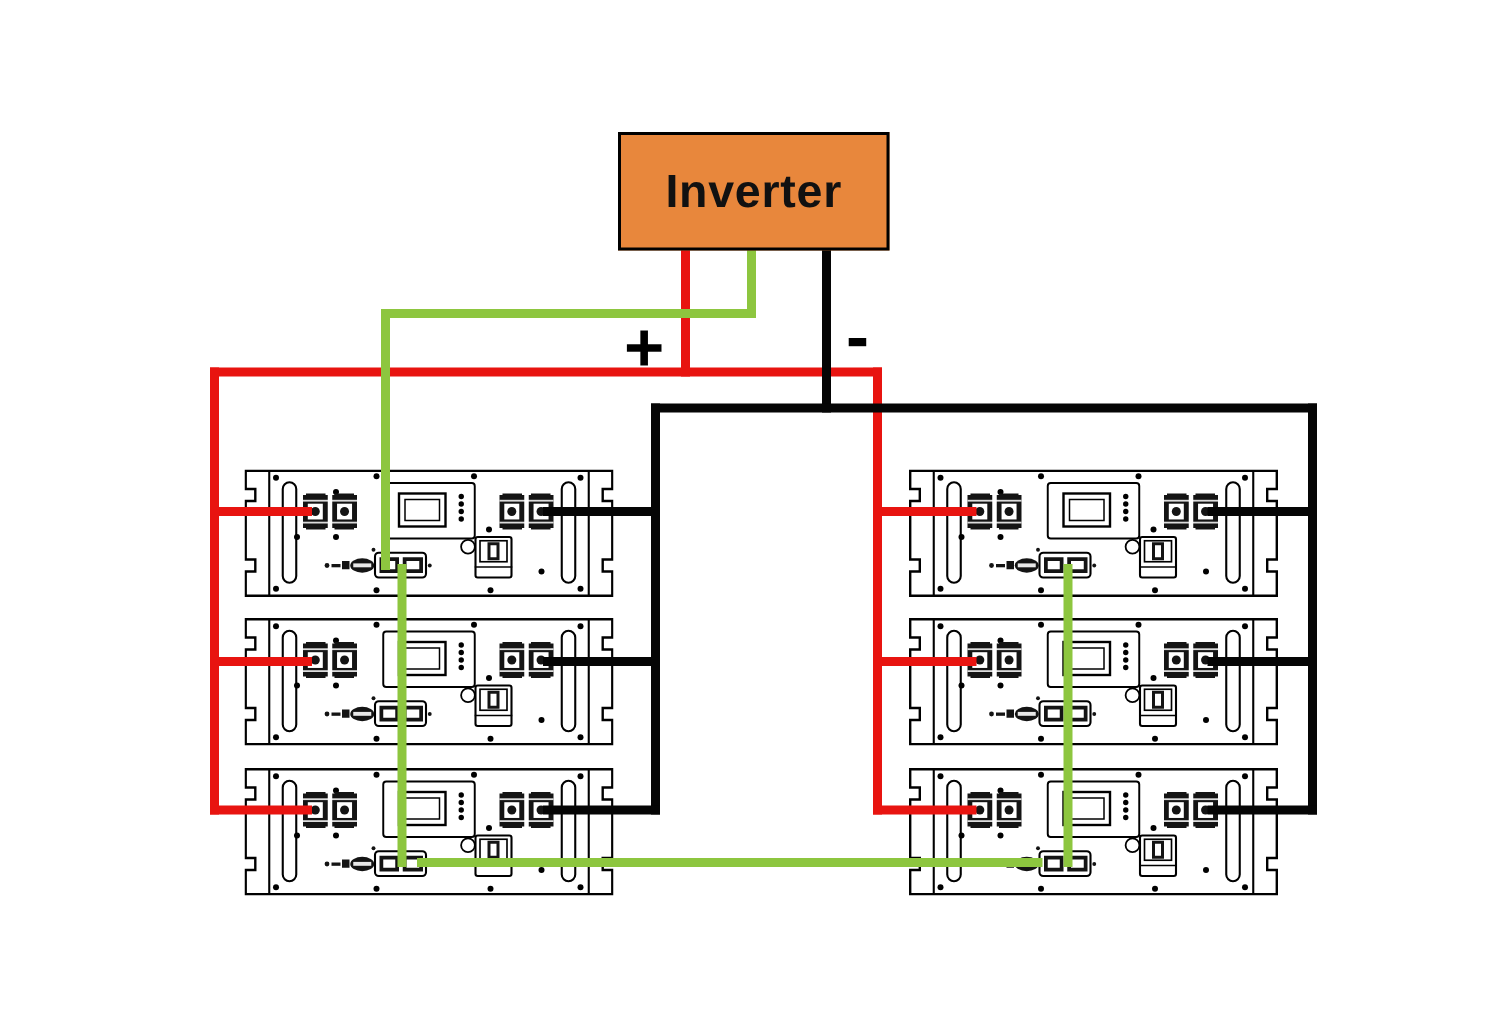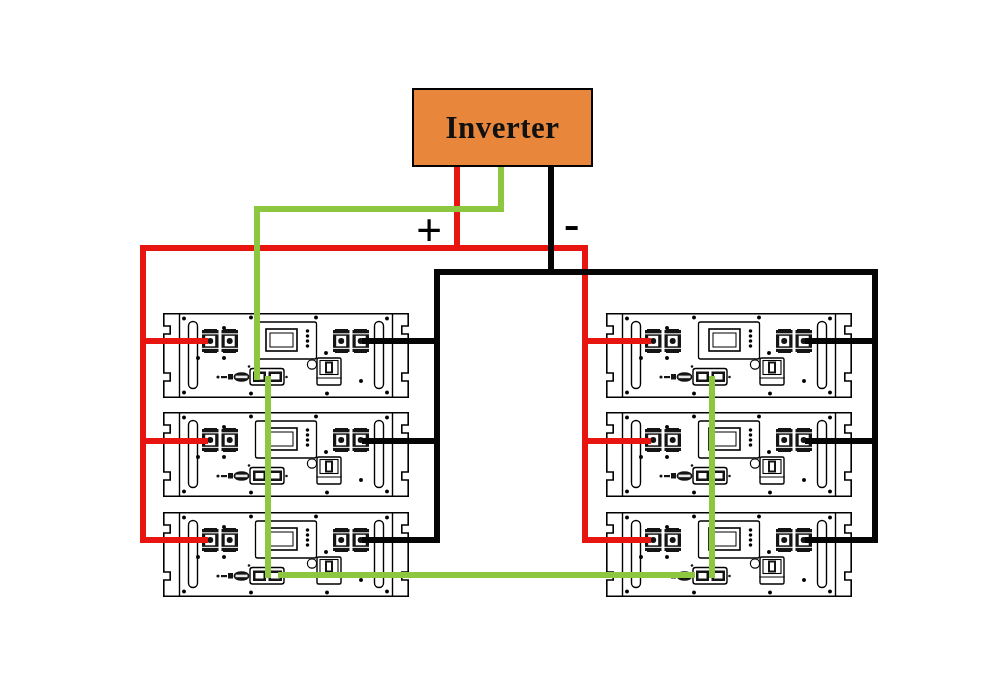--- a/index.html
+++ b/index.html
@@ -1,19 +1,19 @@
 <!DOCTYPE html>
 <html style="--background: #ffffff; --positive-wire: #e81410; --negative-wire: #050505; --comm-wire: #8dc63f; --inverter-fill: #e8873c; --outline: #000000;"><head>
 <meta charset="utf-8">
 <style>
   html,body { margin:0; padding:0; background:#fff; }
   .canvas {
     position:relative; width:904px; height:684px;
     background:var(--background,#fff);
-    font-family:Liberation Serif, serif;
+    font-family:Liberation Sans, sans-serif;
     overflow:hidden;
   }
   .wire { position:absolute; }
   .wire.pos  { background:var(--positive-wire,#e81410); }
   .wire.neg  { background:var(--negative-wire,#050505); }
   .wire.comm { background:var(--comm-wire,#8dc63f); }
   .battery { position:absolute; }
   .inverter {
     position:absolute; left:412px; top:88px; width:181px; height:79px;
     box-sizing:border-box;

